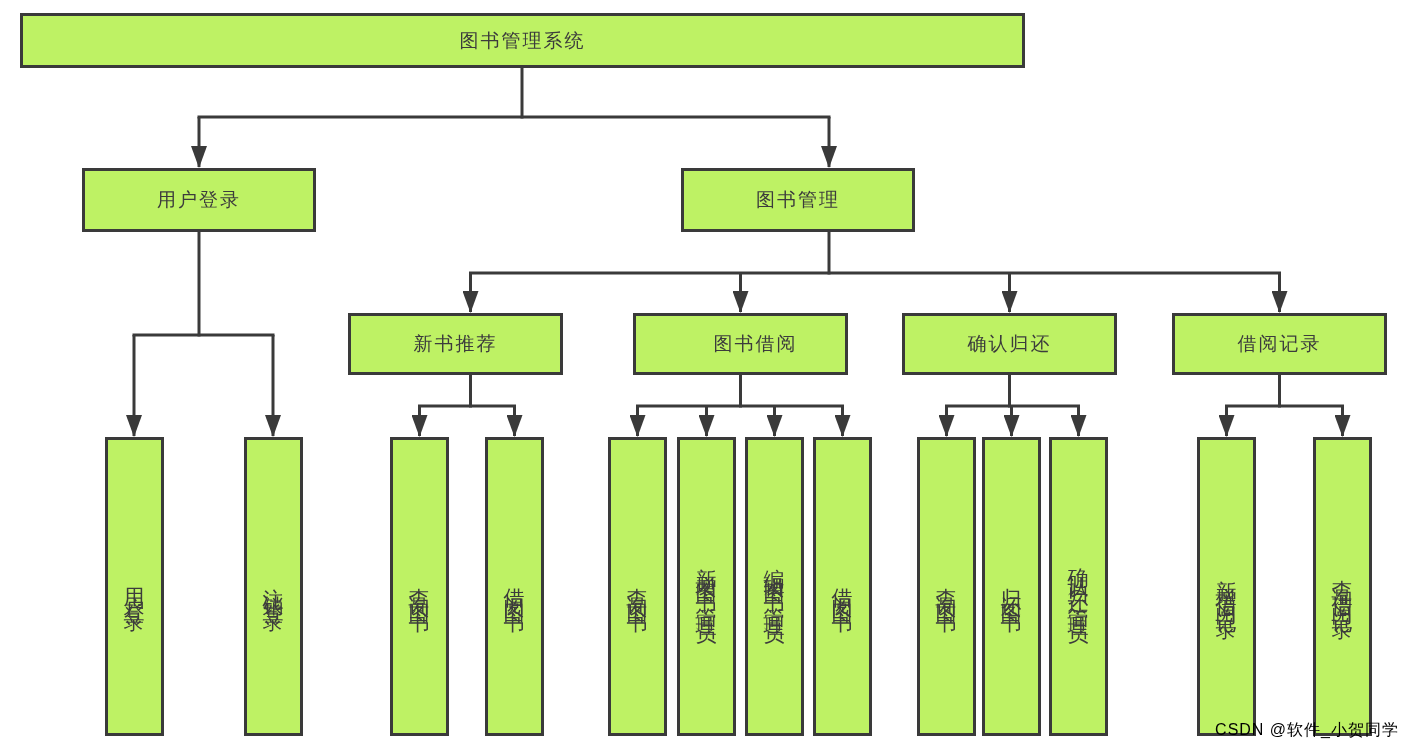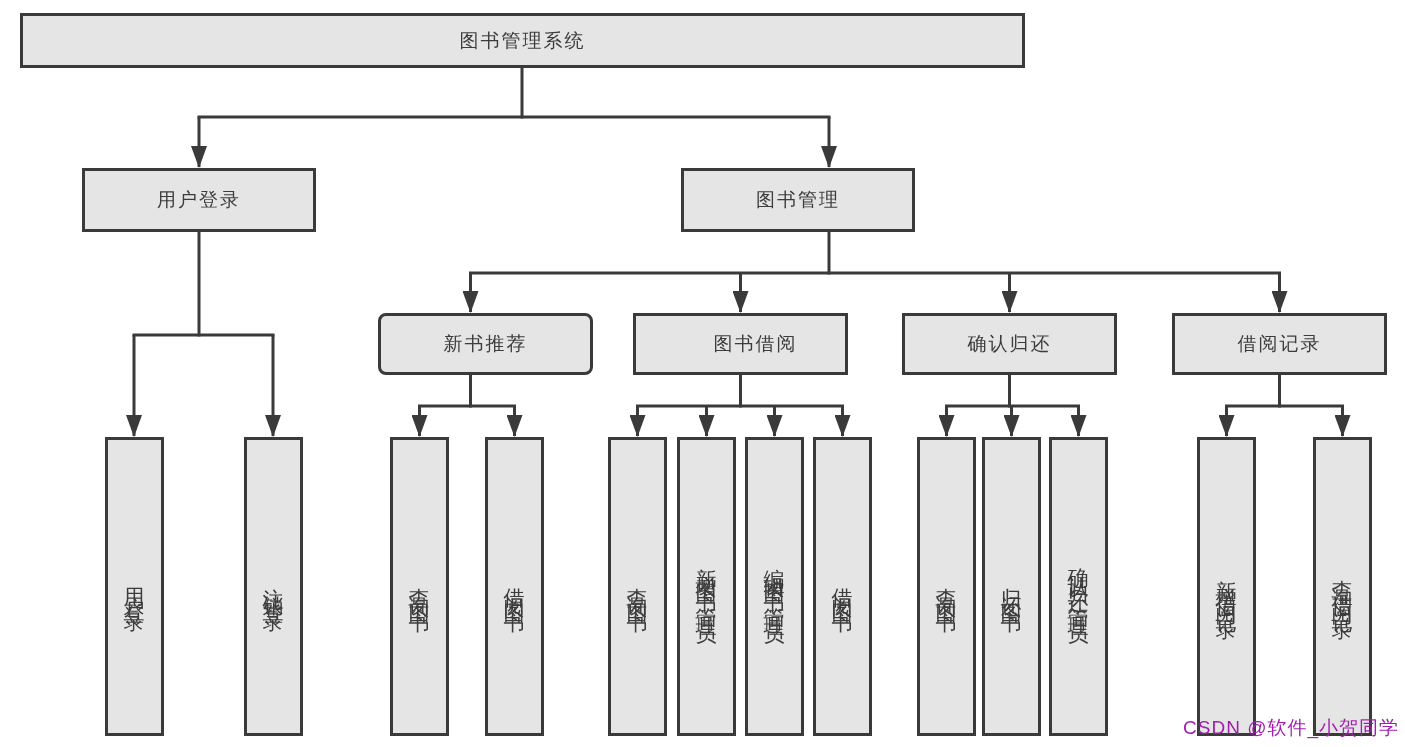--- a/index.html
+++ b/index.html
@@ -19,38 +19,38 @@
     position: absolute;
     left: 0; top: 0;
     width: 1405px;
     height: 747px;
     z-index: 0;
   }
   .box {
     position: absolute;
     box-sizing: border-box;
     border: 3px solid #3a3a3a;
-    background: #e5e5e5;
+    background: #bef264;
     display: flex;
     align-items: center;
     justify-content: center;
     color: #3c3c3c;
     z-index: 1;
   }
   .hlabel {
     font-size: 19px;
     letter-spacing: 2px;
     white-space: nowrap;
   }
   .root-box  { left: 20px;  top: 13px;  width: 1005px; height: 55px; }
   .l2-box    { top: 168px; width: 234px; height: 64px; }
   .l2-user   { left: 82px; }
   .l2-book   { left: 681px; }
   .l3-box    { top: 313px; width: 215px; height: 62px; }
-  .l3-a { left: 378px; border-radius: 8px; }
+  .l3-a { left: 348px; }
   .l3-b { left: 633px; padding-left: 30px; }
   .l3-c { left: 902px; }
   .l3-d { left: 1172px; }
   .leaf {
     top: 437px;
     width: 59px;
     height: 299px;
   }
   .vtext {
     writing-mode: vertical-rl;
@@ -63,22 +63,22 @@
   }
   .g1-a { left: 105px; }  .g1-b { left: 244px; }
   .g2-a { left: 390px; }  .g2-b { left: 485px; }
   .g3-a { left: 608px; }  .g3-b { left: 677px; }  .g3-c { left: 745px; }  .g3-d { left: 813px; }
   .g4-a { left: 917px; }  .g4-b { left: 982px; }  .g4-c { left: 1049px; }
   .g5-a { left: 1197px; } .g5-b { left: 1313px; }
   #watermark {
     position: absolute;
     right: 6px;
     bottom: 6px;
-    font-size: 19px;
-    color: #a21caf;
+    font-size: 16px;
+    color: #000000;
     letter-spacing: 1px;
     z-index: 2;
     white-space: nowrap;
   }
 </style>
 </head>
 <body>
 
 <div id="canvas">
 

